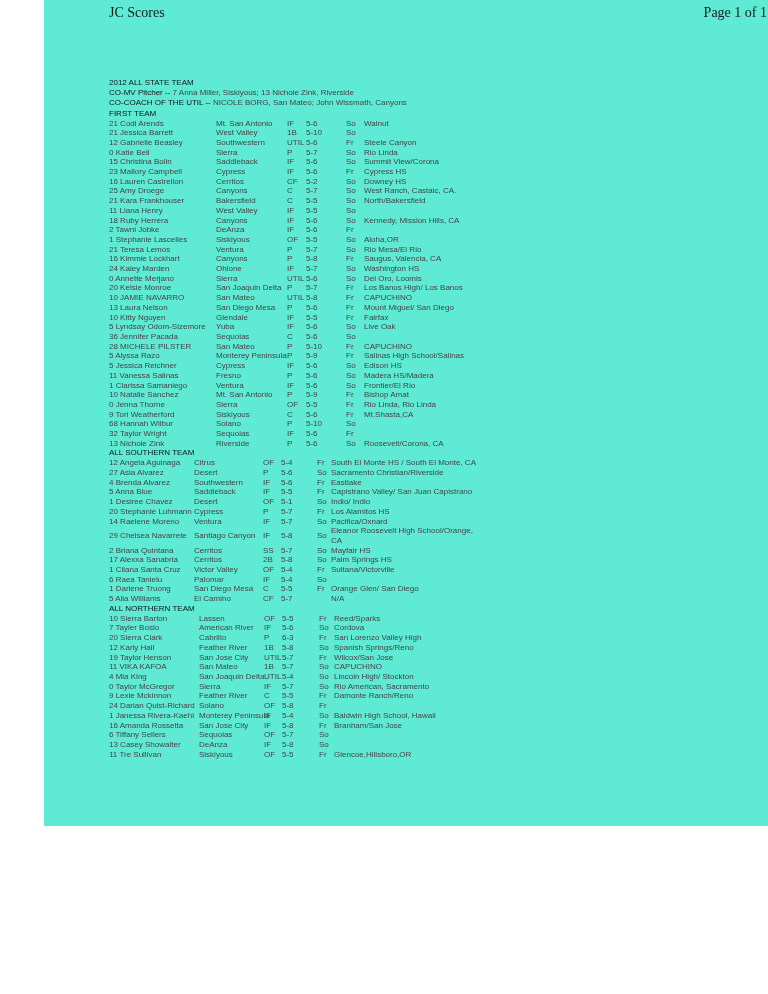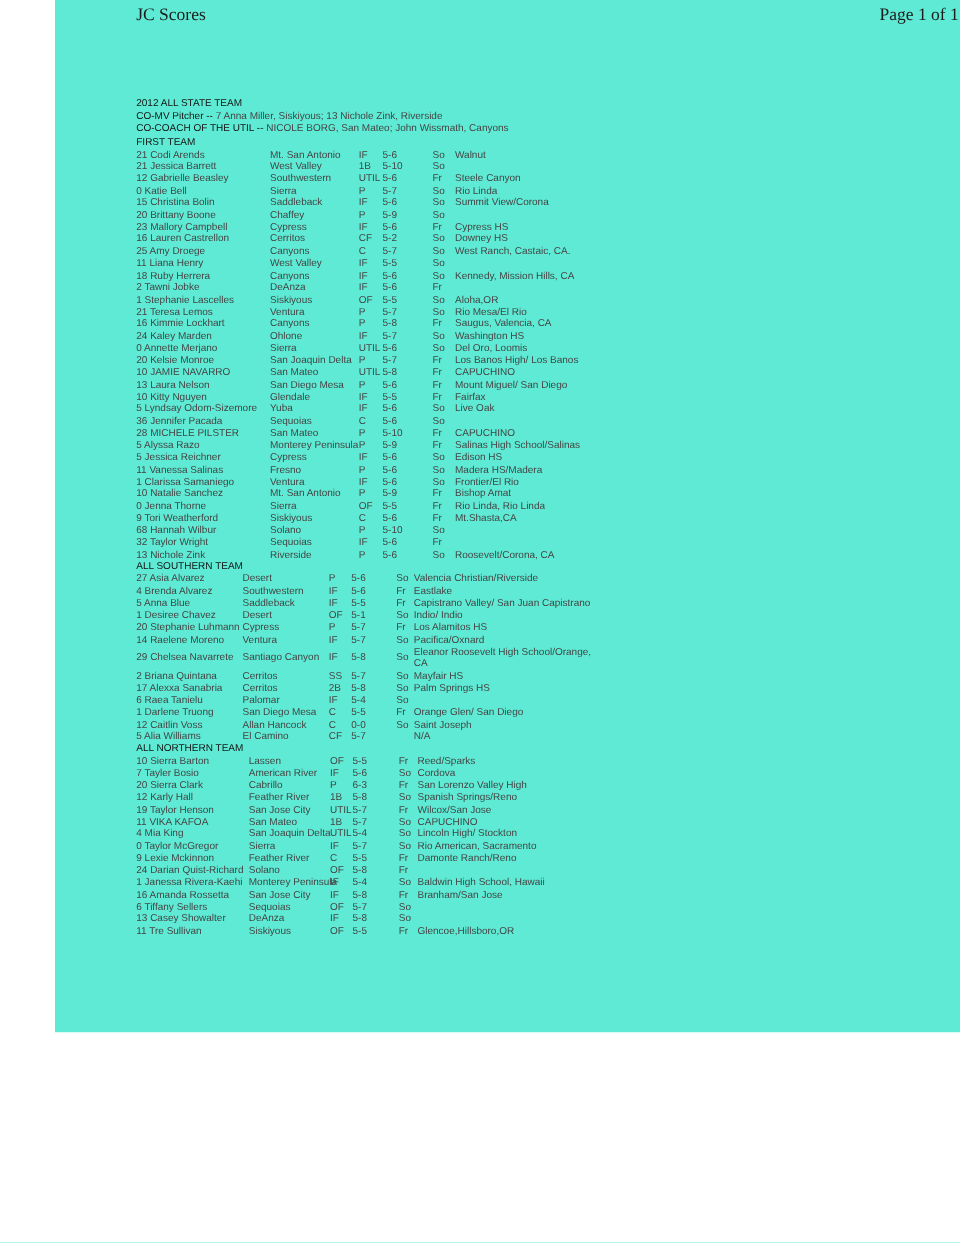--- a/index.html
+++ b/index.html
@@ -128,28 +128,20 @@
             </tr>
             <tr>
               <td class="c-name">15 Christina Bolin</td>
               <td class="c-college">Saddleback</td>
               <td class="c-pos">IF</td>
               <td class="c-ht">5-6</td>
               <td class="c-yr">So</td>
               <td class="c-school">Summit View/Corona</td>
             </tr>
             <tr>
-              <td class="c-name">20 Brittany Boone</td>
-              <td class="c-college">Chaffey</td>
-              <td class="c-pos">P</td>
-              <td class="c-ht">5-9</td>
-              <td class="c-yr">So</td>
-              <td class="c-school"></td>
-            </tr>
-            <tr>
               <td class="c-name">23 Mallory Campbell</td>
               <td class="c-college">Cypress</td>
               <td class="c-pos">IF</td>
               <td class="c-ht">5-6</td>
               <td class="c-yr">Fr</td>
               <td class="c-school">Cypress HS</td>
             </tr>
             <tr>
               <td class="c-name">16 Lauren Castrellon</td>
               <td class="c-college">Cerritos</td>
@@ -158,20 +150,28 @@
               <td class="c-yr">So</td>
               <td class="c-school">Downey HS</td>
             </tr>
             <tr>
               <td class="c-name">25 Amy Droege</td>
               <td class="c-college">Canyons</td>
               <td class="c-pos">C</td>
               <td class="c-ht">5-7</td>
               <td class="c-yr">So</td>
               <td class="c-school">West Ranch, Castaic, CA.</td>
+            </tr>
+            <tr>
+              <td class="c-name">21 Kara Frankhouser</td>
+              <td class="c-college">Bakersfield</td>
+              <td class="c-pos">C</td>
+              <td class="c-ht">5-5</td>
+              <td class="c-yr">So</td>
+              <td class="c-school">North/Bakersfield</td>
             </tr>
             <tr>
               <td class="c-name">11 Liana Henry</td>
               <td class="c-college">West Valley</td>
               <td class="c-pos">IF</td>
               <td class="c-ht">5-5</td>
               <td class="c-yr">So</td>
               <td class="c-school"></td>
             </tr>
             <tr>
@@ -373,26 +373,34 @@
           <colgroup>
             <col class="c1">
             <col class="c2">
             <col class="c3">
             <col class="c4">
             <col class="c5">
             <col>
           </colgroup>
           <tbody>
             <tr>
+              <td class="c-name">12 Angela Aguinaga</td>
+              <td class="c-college">Citrus</td>
+              <td class="c-pos">OF</td>
+              <td class="c-ht">5-4</td>
+              <td class="c-yr">Fr</td>
+              <td class="c-school">South El Monte HS / South El Monte, CA</td>
+            </tr>
+            <tr>
               <td class="c-name">27 Asia Alvarez</td>
               <td class="c-college">Desert</td>
               <td class="c-pos">P</td>
               <td class="c-ht">5-6</td>
               <td class="c-yr">So</td>
-              <td class="c-school">Valencia Christian/Riverside</td>
+              <td class="c-school">Sacramento Christian/Riverside</td>
             </tr>
             <tr>
               <td class="c-name">4 Brenda Alvarez</td>
               <td class="c-college">Southwestern</td>
               <td class="c-pos">IF</td>
               <td class="c-ht">5-6</td>
               <td class="c-yr">Fr</td>
               <td class="c-school">Eastlake</td>
             </tr>
             <tr>
@@ -446,42 +454,42 @@
             </tr>
             <tr>
               <td class="c-name">17 Alexxa Sanabria</td>
               <td class="c-college">Cerritos</td>
               <td class="c-pos">2B</td>
               <td class="c-ht">5-8</td>
               <td class="c-yr">So</td>
               <td class="c-school">Palm Springs HS</td>
             </tr>
             <tr>
+              <td class="c-name">1 Cliana Santa Cruz</td>
+              <td class="c-college">Victor Valley</td>
+              <td class="c-pos">OF</td>
+              <td class="c-ht">5-4</td>
+              <td class="c-yr">Fr</td>
+              <td class="c-school">Sultana/Victorville</td>
+            </tr>
+            <tr>
               <td class="c-name">6 Raea Tanielu</td>
               <td class="c-college">Palomar</td>
               <td class="c-pos">IF</td>
               <td class="c-ht">5-4</td>
               <td class="c-yr">So</td>
               <td class="c-school"></td>
             </tr>
             <tr>
               <td class="c-name">1 Darlene Truong</td>
               <td class="c-college">San Diego Mesa</td>
               <td class="c-pos">C</td>
               <td class="c-ht">5-5</td>
               <td class="c-yr">Fr</td>
               <td class="c-school">Orange Glen/ San Diego</td>
-            </tr>
-            <tr>
-              <td class="c-name">12 Caitlin Voss</td>
-              <td class="c-college">Allan Hancock</td>
-              <td class="c-pos">C</td>
-              <td class="c-ht">0-0</td>
-              <td class="c-yr">So</td>
-              <td class="c-school">Saint Joseph</td>
             </tr>
             <tr>
               <td class="c-name">5 Alia Williams</td>
               <td class="c-college">El Camino</td>
               <td class="c-pos">CF</td>
               <td class="c-ht">5-7</td>
               <td class="c-yr"></td>
               <td class="c-school">N/A</td>
             </tr>
           </tbody>

